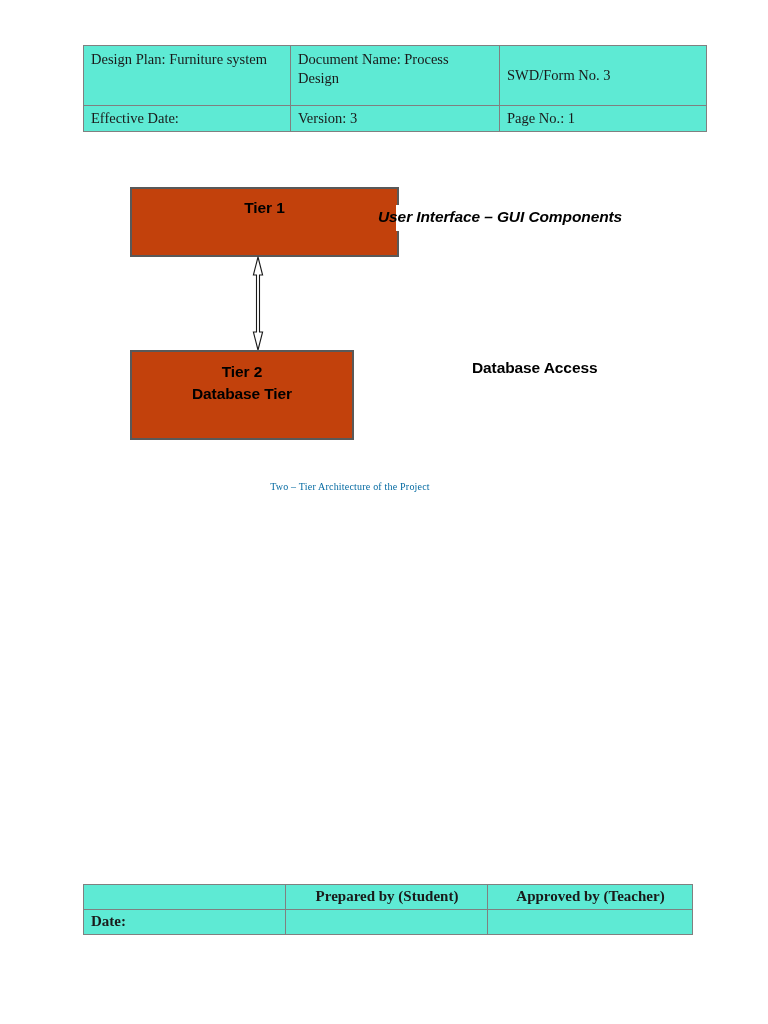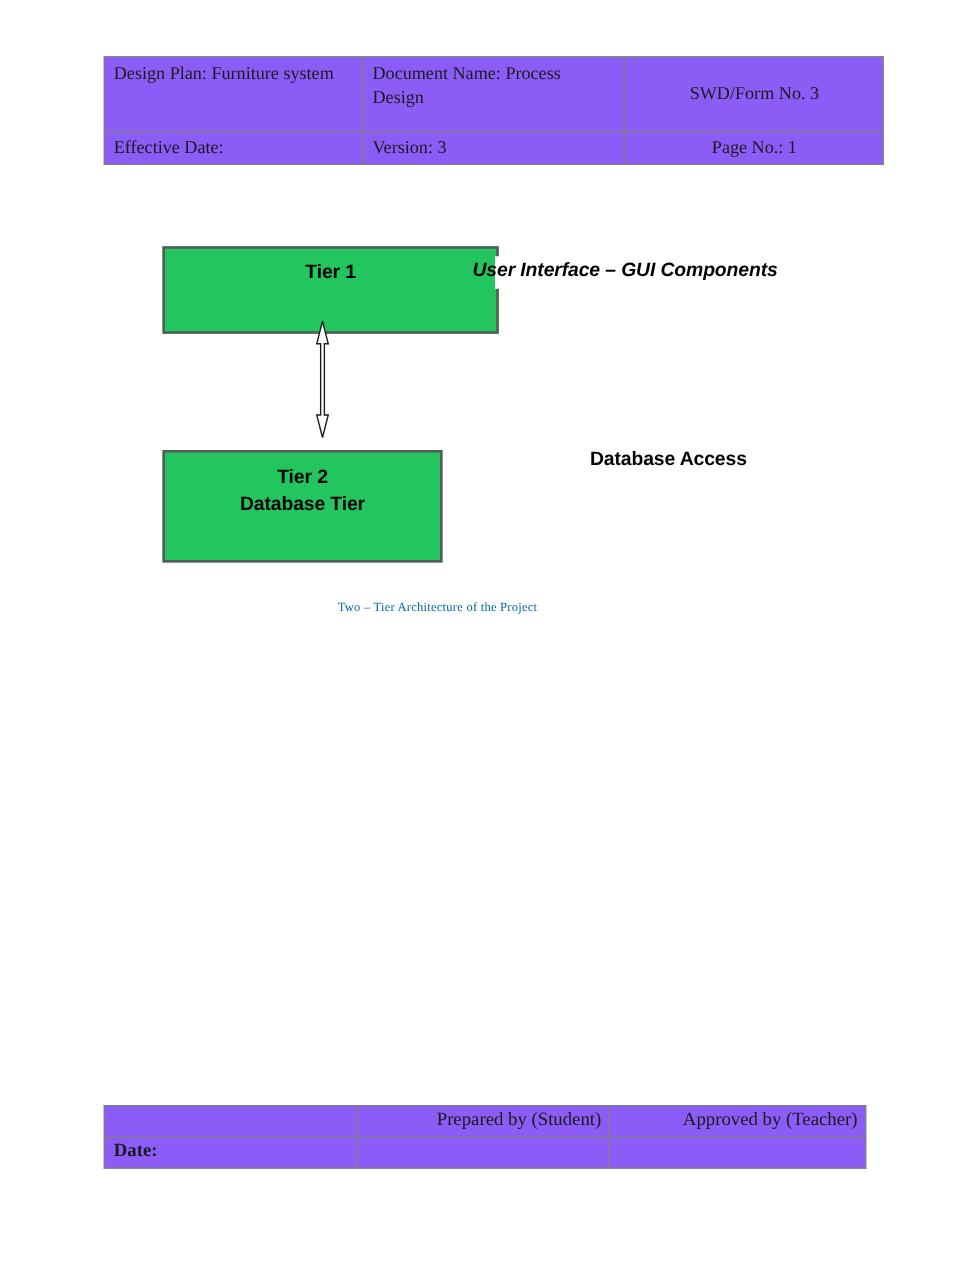--- a/index.html
+++ b/index.html
@@ -23,81 +23,80 @@
     width: 768px;
     height: 1024px;
   }
 
   
   .doc-table {
     position: absolute;
     border-collapse: collapse;
     table-layout: fixed;
     font-family: "Liberation Serif", serif;
-    background: #8b5cf6;
+    background: #5eead4;
   }
   .doc-table td {
     border: 1px solid #808080;
     vertical-align: top;
     padding: 4px 6px 4px 7px;
     font-size: 14.5px;
     line-height: 1.28;
     color: #1a1a1a;
     font-weight: normal;
   }
 
   #header-table {
     left: 83px;
     top: 45px;
     width: 583px;
   }
   #header-table tr.row-main td { height: 51px; }
   #header-table tr.row-sub td  { height: 14px; padding-top: 3px; padding-bottom: 3px; }
   #header-table td.c1 { width: 193px; }
   #header-table td.c2 { width: 195px; }
-  #header-table td.c3 { width: 193px; text-align: center; }
+  #header-table td.c3 { width: 193px; }
   #header-table td.mid { vertical-align: middle; }
 
   #footer-table {
     left: 83px;
     top: 884px;
     width: 567px;
   }
   #footer-table td {
     height: 14px;
     padding: 2px 6px 3px 7px;
     font-size: 15px;
   }
   #footer-table td.f1 { width: 188px; }
   #footer-table td.f2 { width: 188px; }
   #footer-table td.f3 { width: 191px; }
   #footer-table td.bold-center {
-    font-weight: normal;
-    text-align: right;
+    font-weight: bold;
+    text-align: center;
   }
   #footer-table td.bold-left {
     font-weight: bold;
     text-align: left;
   }
 
   
   #diagram {
     position: absolute;
     left: 0;
     top: 0;
     width: 768px;
     height: 560px;
   }
 
   .tier-box {
     position: absolute;
     box-sizing: border-box;
-    background: #22c55e;
+    background: #c2410c;
     border: 2px solid #595959;
-    margin-top: 10px;
   }
   .tier-box .tier-text {
     position: absolute;
     left: 0;
     right: 0;
     text-align: center;
     font-family: "Liberation Sans", sans-serif;
     font-weight: bold;
     font-size: 15.5px;
     line-height: 1.42;

